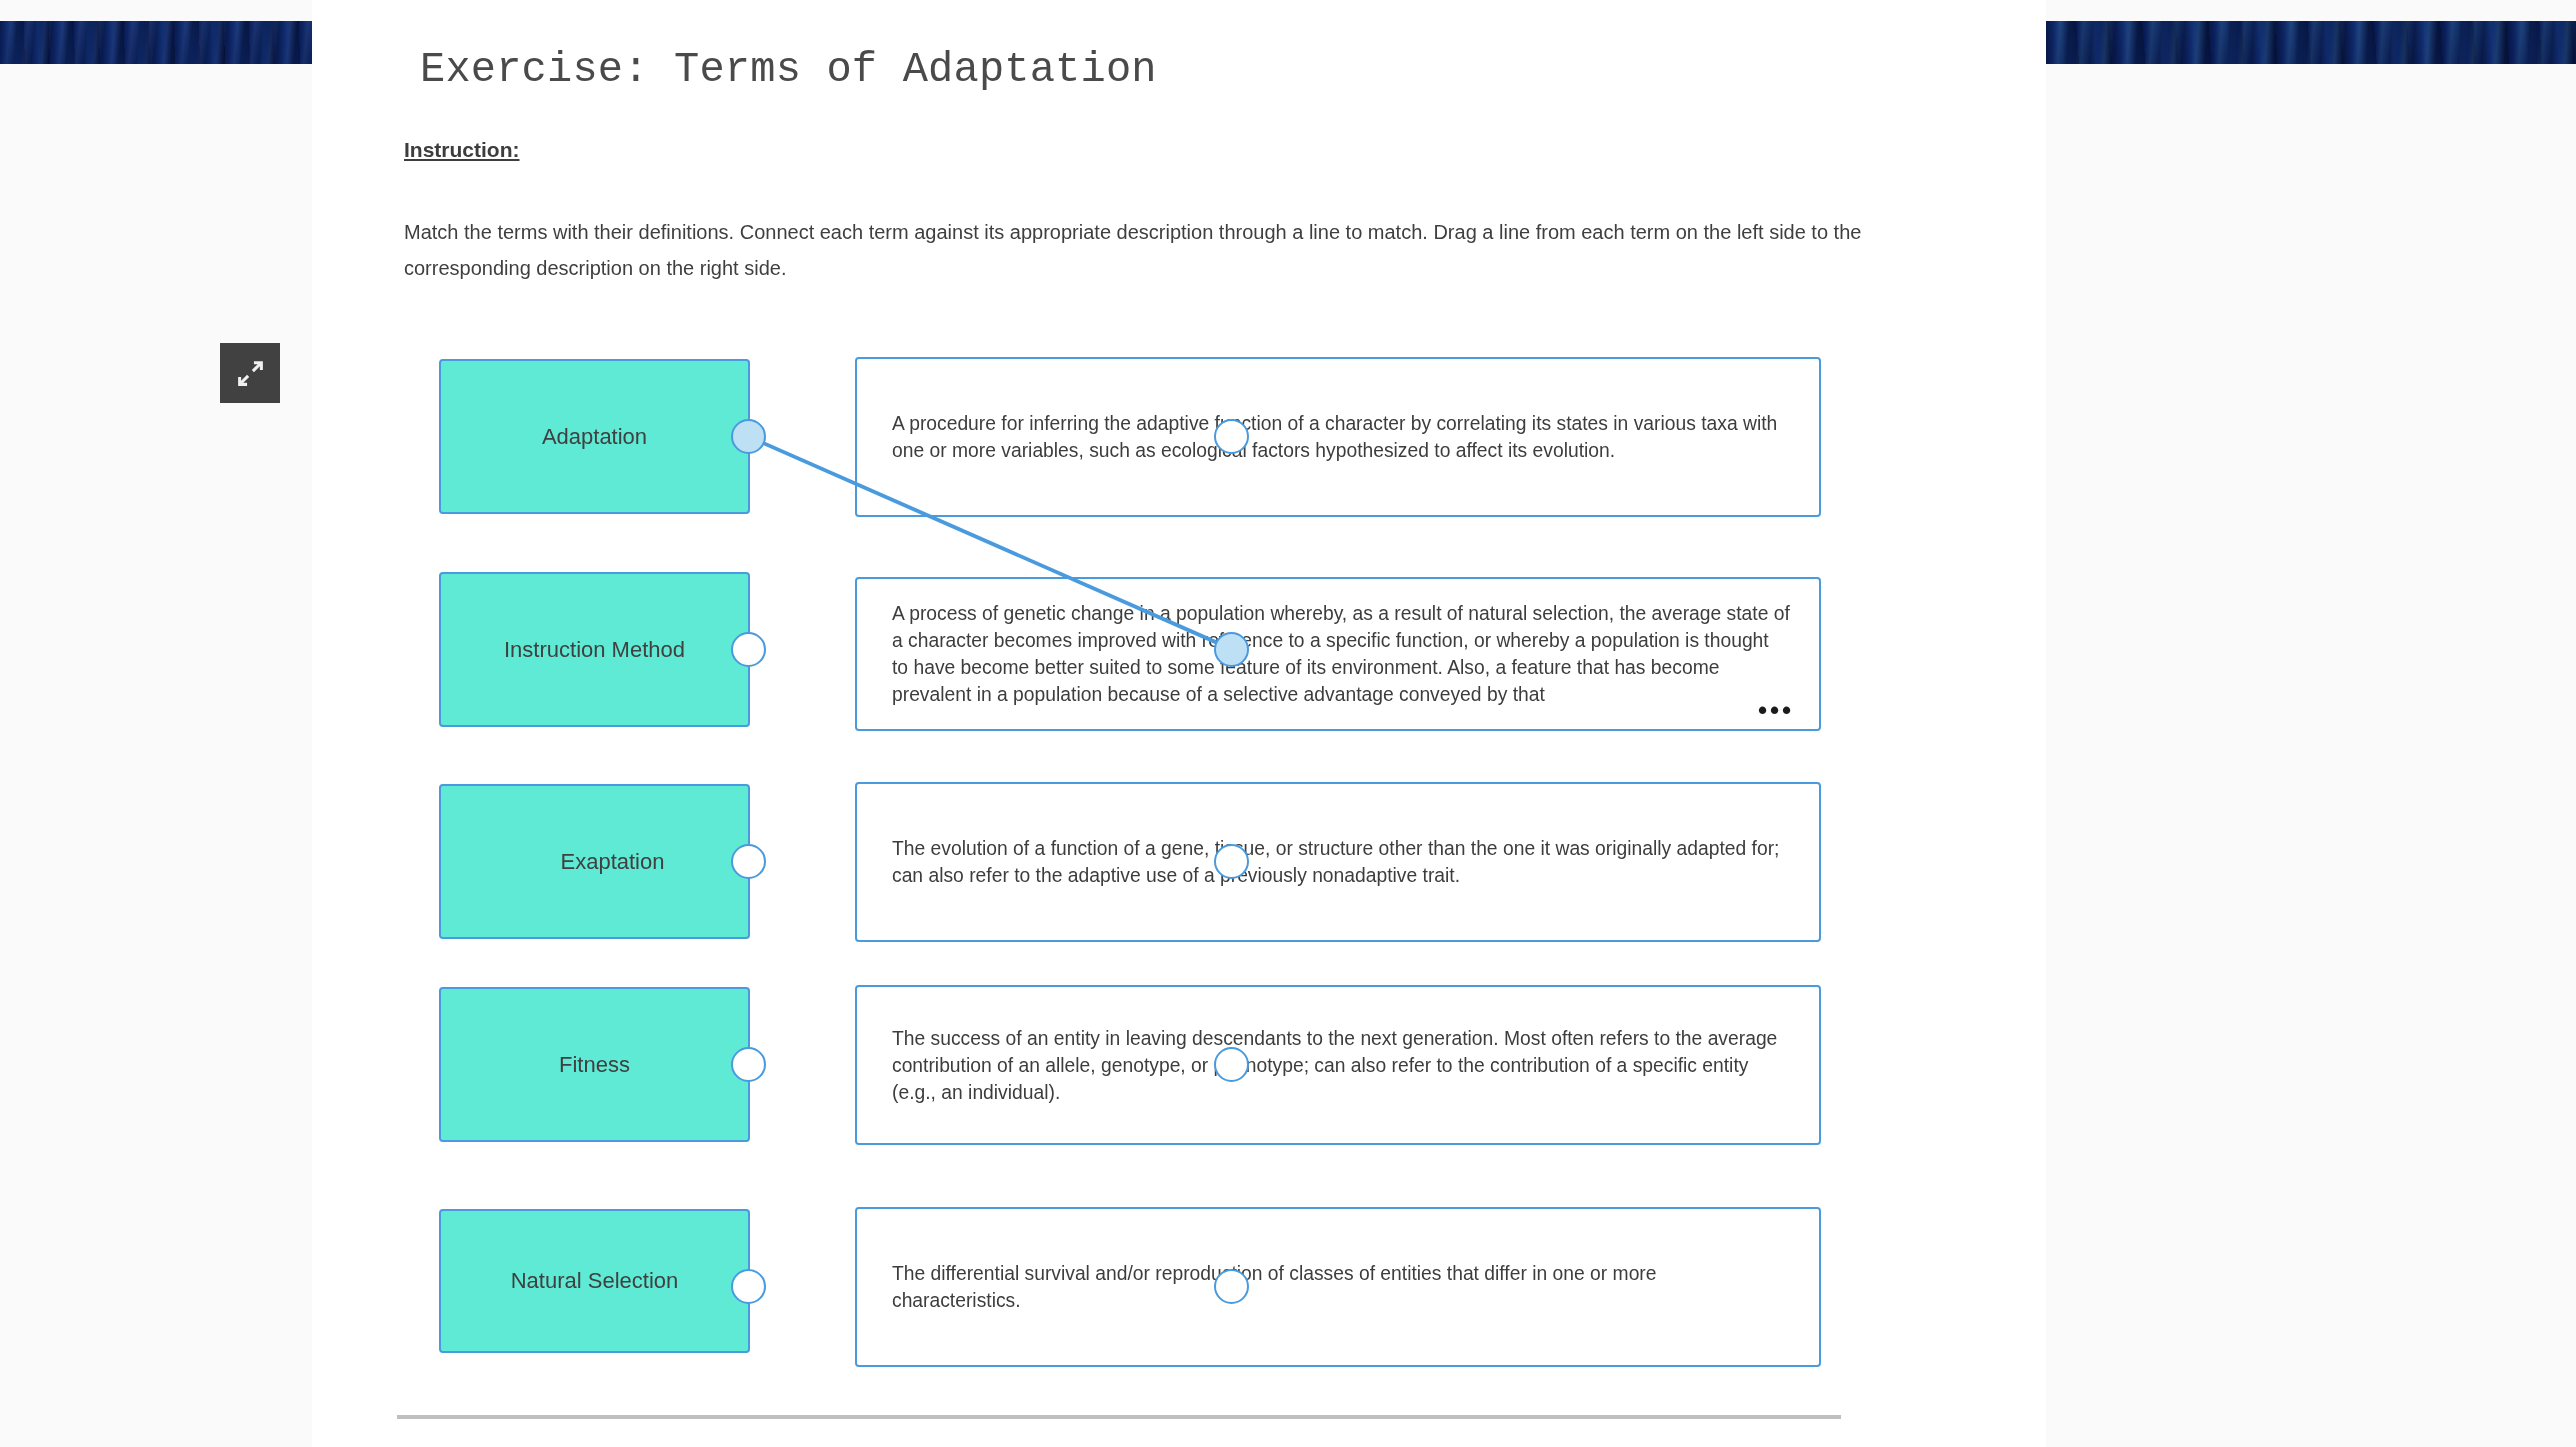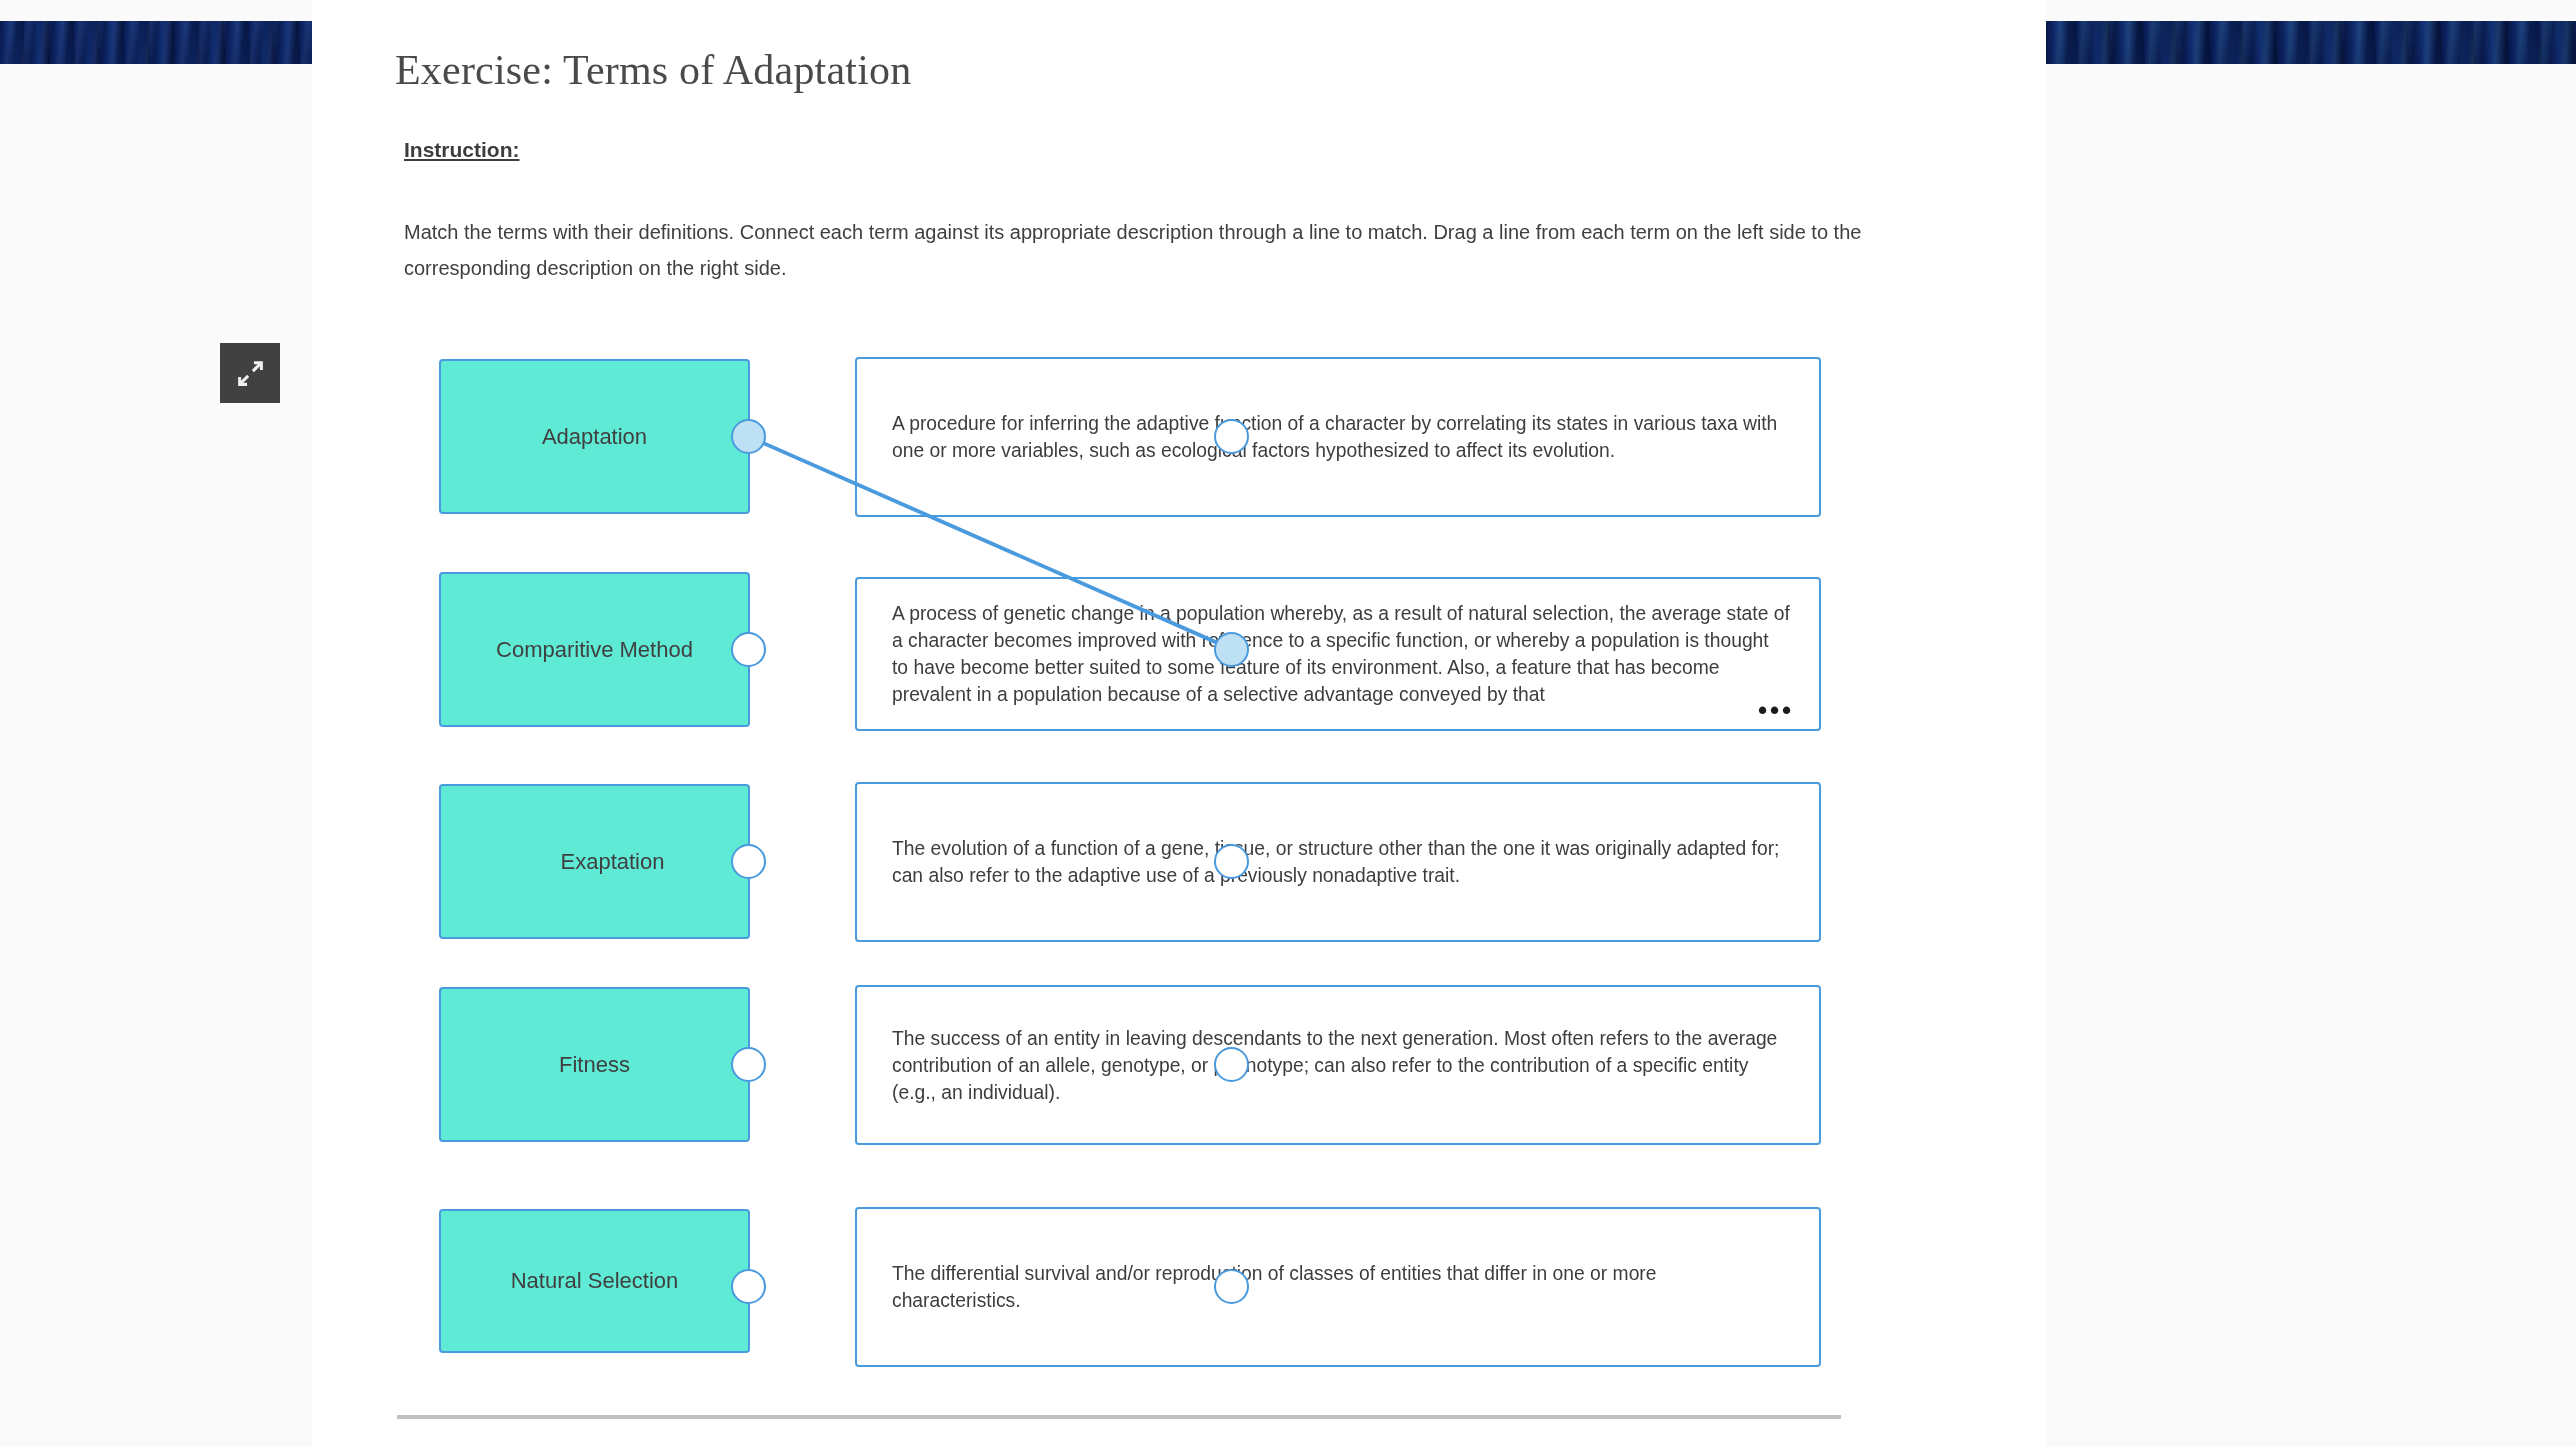--- a/index.html
+++ b/index.html
@@ -56,22 +56,22 @@
     position: absolute;
     left: 312px; top: 0;
     width: 1734px;
     height: 1448px;
     background: #ffffff;
   }
 
   
   #page-title {
     position: absolute;
-    left: 83px; top: 17.4px;
-    font-family: Liberation Serif, serif;
+    left: 108px; top: 17.4px;
+    font-family: Liberation Mono, monospace;
     font-size: 42px;
     font-weight: 400;
     color: #4a4a4a;
     letter-spacing: 0.2px;
     white-space: nowrap;
   }
 
   
   #instruction-heading {
     position: absolute;
@@ -218,21 +218,21 @@
         <div class="node filled" style="left:419px;top:419px;"></div>
 
         <div class="desc-box" style="top:357px;height:160px;">
           <span class="desc-text">A procedure for inferring the adaptive function of a character by correlating its states in various taxa with one or more variables, such as ecological factors hypothesized to affect its evolution.</span>
         </div>
         <div class="node" style="left:902px;top:419px;"></div>
       </div>
 
       <div class="match-row">
         <div class="term-box" style="top:572px;height:155px;">
-          <span class="term-label">Comparitive Method</span>
+          <span class="term-label">Instruction Method</span>
         </div>
         <div class="node" style="left:419px;top:632px;"></div>
 
         <div class="desc-box" style="top:577px;height:154px;">
           <span class="desc-text">A process of genetic change in a population whereby, as a result of natural selection, the average state of a character becomes improved with reference to a specific function, or whereby a population is thought to have become better suited to some feature of its environment. Also, a feature that has become prevalent in a population because of a selective advantage conveyed by that</span>
           <span class="more-ellipsis">•••</span>
         </div>
         <div class="node filled" style="left:902px;top:632px;"></div>
       </div>
 

